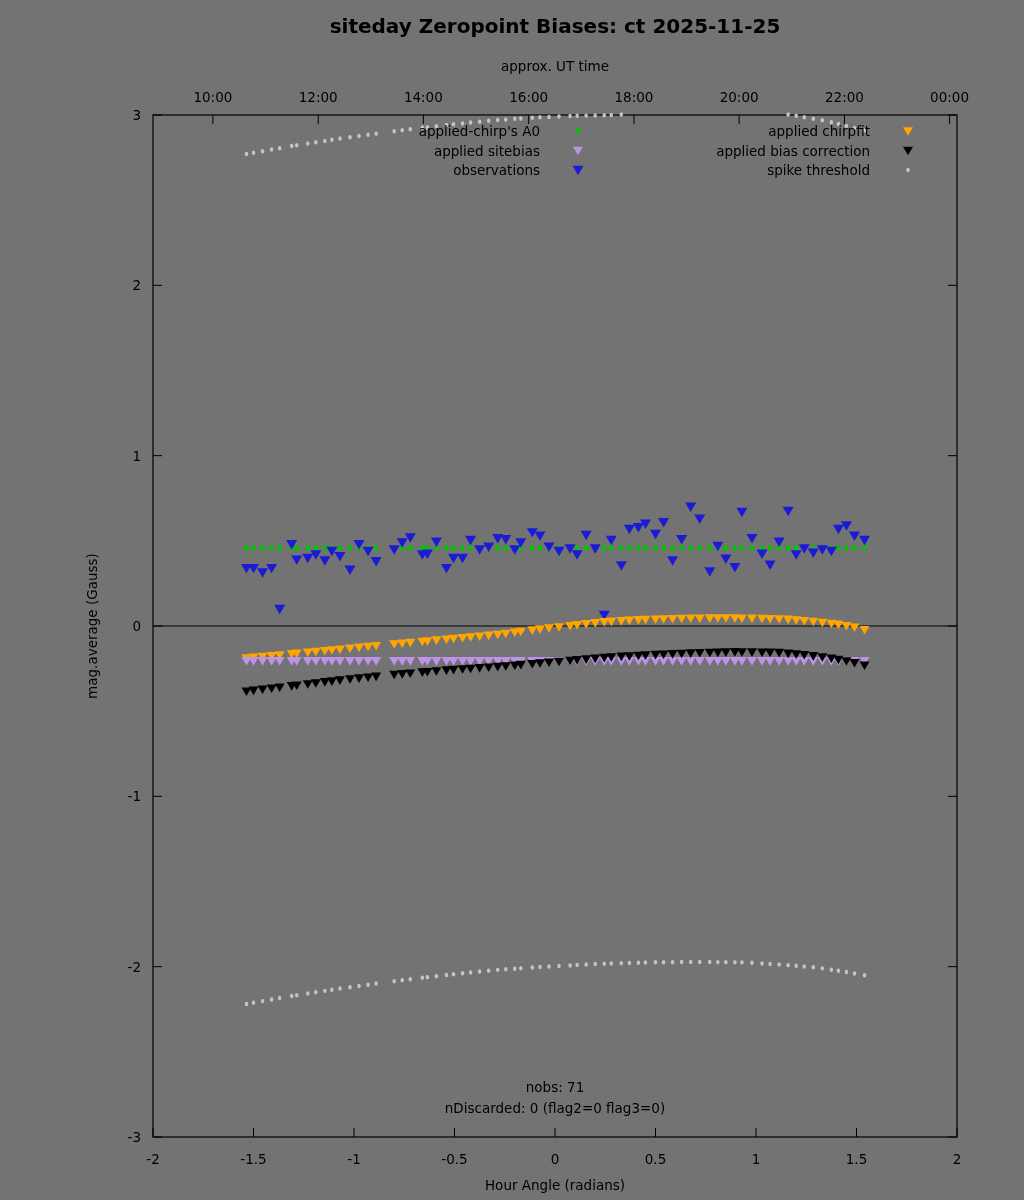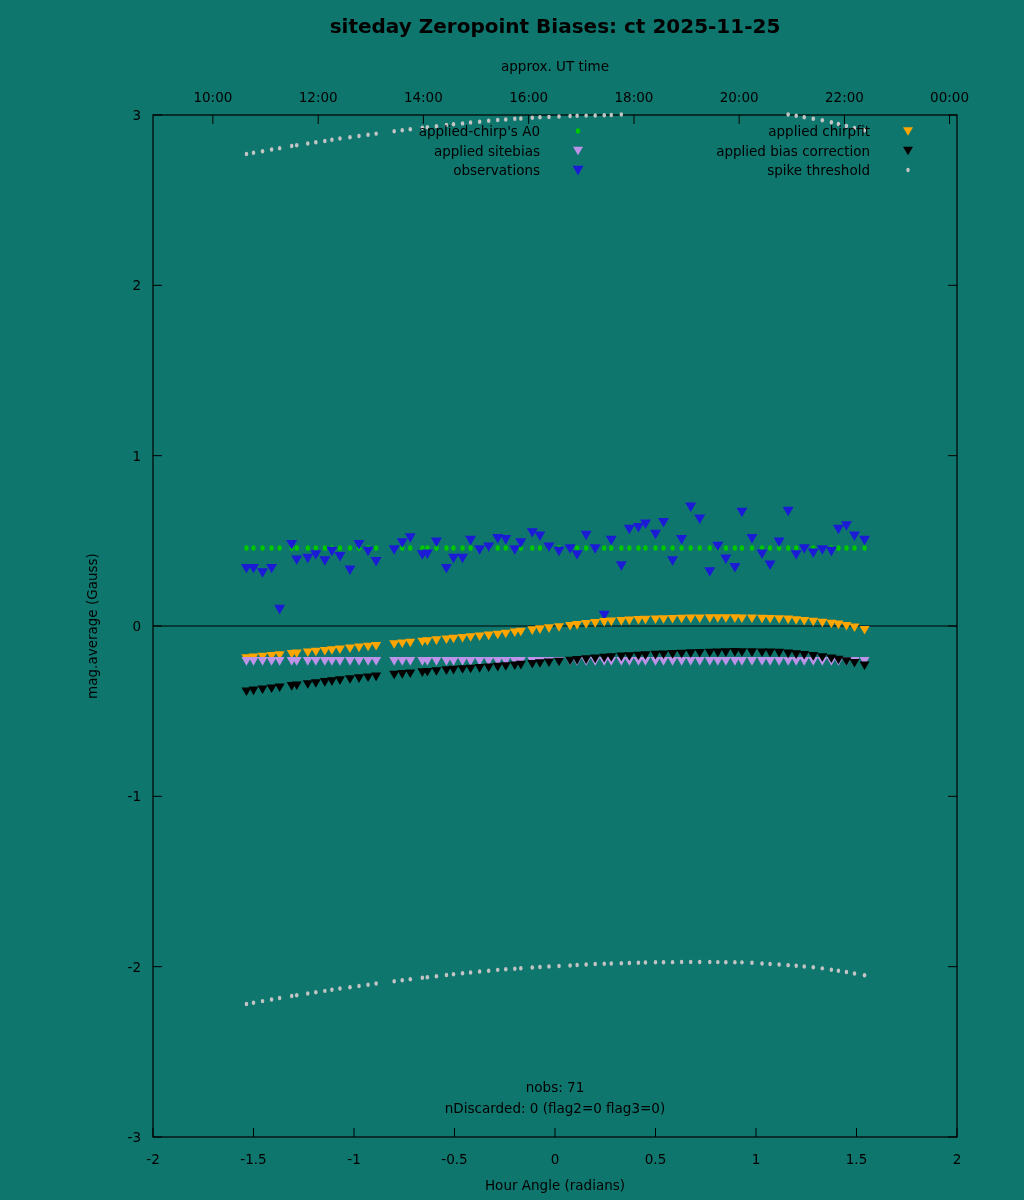--- a/index.html
+++ b/index.html
@@ -1,16 +1,16 @@
 <!DOCTYPE html>
 <html><head>
 <meta charset="utf-8">
 <style>
   html,body{margin:0;padding:0;background:#fff;}
-  #page{position:relative;width:1024px;height:1200px;background:#0f766e;overflow:hidden;
+  #page{position:relative;width:1024px;height:1200px;background:#737373;overflow:hidden;
         font-family:"DejaVu Sans",sans-serif;}
   svg text{font-family:"DejaVu Sans",sans-serif;fill:#000000;}
   .title-text{font-size:20px;font-weight:bold;}
   .axis-label{font-size:13.5px;}
   .tick-label{font-size:13.5px;}
   .legend-label{font-size:13.5px;}
   .anno{font-size:13.5px;}
 </style>
 </head>
 <body>

